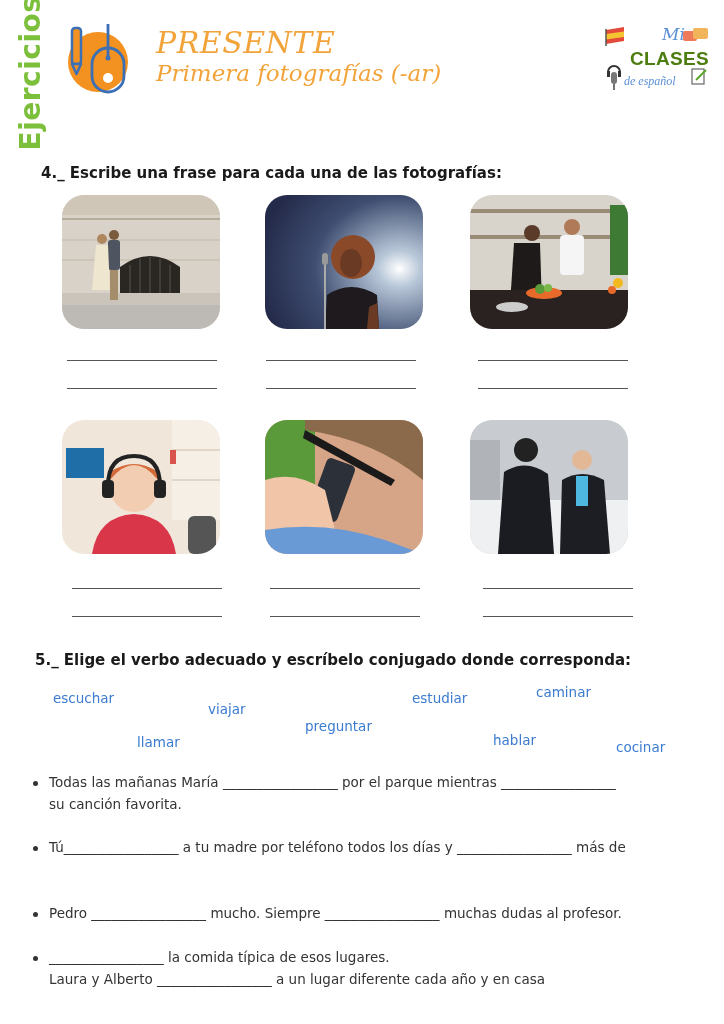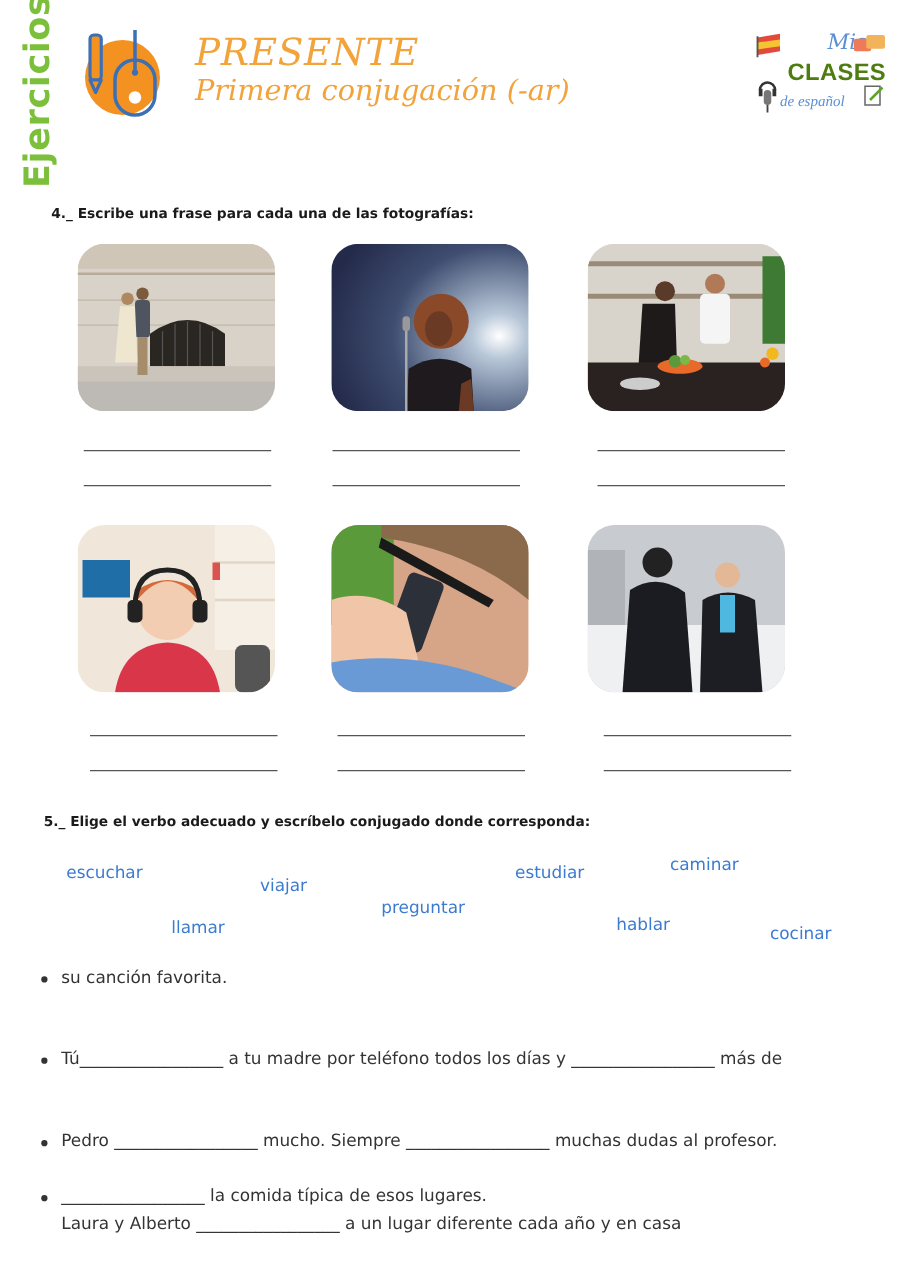--- a/index.html
+++ b/index.html
@@ -7,21 +7,21 @@
   .abs{position:absolute;}
   .side-title{left:6px;top:12px;width:48px;height:122px;}
   .side-title span{position:absolute;left:50%;top:50%;transform:translate(-50%,-50%) rotate(-90deg);font-family:"DejaVu Sans",sans-serif;font-weight:bold;font-size:28px;color:#7cbf3b;white-space:nowrap;letter-spacing:0.5px;}
   .logo-icon{left:62px;top:22px;width:72px;height:72px;}
   .title1{left:156px;top:26px;font-family:"DejaVu Serif",serif;font-style:italic;font-size:30px;color:#f2a33a;letter-spacing:0.5px;line-height:34px;font-weight:300;}
   .title2{left:156px;top:58px;font-family:"DejaVu Serif",serif;font-style:italic;font-size:23px;color:#f2a33a;line-height:30px;font-weight:300;}
   .brand{left:604px;top:22px;width:106px;height:78px;}
   .brand .mis{position:absolute;left:34px;top:2px;font-family:"DejaVu Serif",serif;font-style:italic;font-size:17px;color:#5b8fd6;margin-left:24px;}
   .brand .clases{position:absolute;left:26px;top:26px;font-family:"Liberation Sans",sans-serif;font-weight:bold;font-size:19px;color:#4d7c0f;letter-spacing:0.3px;}
   .brand .esp{position:absolute;left:20px;top:52px;font-family:Liberation Serif, serif;font-style:italic;font-size:12px;color:#5b8fd6;}
-  .heading{font-family:"DejaVu Sans",sans-serif;font-weight:bold;font-size:11px;color:#1a1a1a;}
+  .heading{font-family:"DejaVu Sans",sans-serif;font-weight:bold;font-size:15px;color:#1a1a1a;}
   .photo{width:158px;height:134px;border-radius:22px;overflow:hidden;}
   .line{height:0;border-top:1.5px solid #555;width:150px;}
   .verb{font-family:"DejaVu Sans",sans-serif;font-size:13.5px;color:#3b7bd0;}
   .sentence{font-family:"DejaVu Sans",sans-serif;font-size:13.5px;color:#333;line-height:22px;}
   .bullet{left:33px;width:5px;height:5px;border-radius:50%;background:#333;}
 </style>
 </head>
 <body>
 
 <div class="abs side-title">
@@ -34,21 +34,21 @@
     <rect x="10" y="6" width="9" height="36" rx="3" fill="#f39221" stroke="#3b6fb6" stroke-width="2.5"></rect>
     <polygon points="10,42 19,42 14.5,52" fill="#f39221" stroke="#3b6fb6" stroke-width="2.5" stroke-linejoin="round"></polygon>
     <rect x="30" y="26" width="32" height="44" rx="16" fill="none" stroke="#3b6fb6" stroke-width="2.8"></rect>
     <line x1="46" y1="2" x2="46" y2="36" stroke="#3b6fb6" stroke-width="2.8"></line>
     <circle cx="46" cy="36" r="2.5" fill="#3b6fb6"></circle>
     <circle cx="46" cy="56" r="5" fill="#fff"></circle>
   </svg>
 </div>
 
 <div class="abs title1">PRESENTE</div>
-<div class="abs title2">Primera conjugación (-ar)</div>
+<div class="abs title2">Primera fotografías (-ar)</div>
 
 <div class="abs brand">
   <svg class="abs" style="left:0;top:4px" width="22" height="20" viewBox="0 0 22 20">
     <polygon points="2,4 20,1 20,15 2,18" fill="#e34a3a"></polygon>
     <polygon points="2,8 20,5.5 20,11 2,13.5" fill="#f5c431"></polygon>
     <line x1="2" y1="3" x2="2" y2="20" stroke="#555" stroke-width="1.5"></line>
   </svg>
   <span class="mis">Mis</span>
   <svg class="abs" style="left:78px;top:4px" width="28" height="20" viewBox="0 0 28 20">
     <rect x="1" y="5" width="14" height="10" rx="2" fill="#ef7a5a"></rect>
@@ -195,20 +195,21 @@
 <div class="abs verb" style="left:208px;top:701px">viajar</div>
 <div class="abs verb" style="left:305px;top:718px">preguntar</div>
 <div class="abs verb" style="left:412px;top:690px">estudiar</div>
 <div class="abs verb" style="left:536px;top:684px">caminar</div>
 <div class="abs verb" style="left:137px;top:734px">llamar</div>
 <div class="abs verb" style="left:493px;top:732px">hablar</div>
 <div class="abs verb" style="left:616px;top:739px">cocinar</div>
 
 <div class="abs bullet" style="top:781px"></div>
 <div class="abs sentence" style="left:49px;top:771px;width:660px">
+  <div>Todas las mañanas María _________________ por el parque mientras _________________</div>
   <div>su canción favorita.</div>
 </div>
 
 <div class="abs bullet" style="top:846px"></div>
 <div class="abs sentence" style="left:49px;top:836px;width:660px">
   <div>Tú_________________ a tu madre por teléfono todos los días y _________________ más de</div>
 </div>
 
 <div class="abs bullet" style="top:912px"></div>
 <div class="abs sentence" style="left:49px;top:902px;width:660px">

